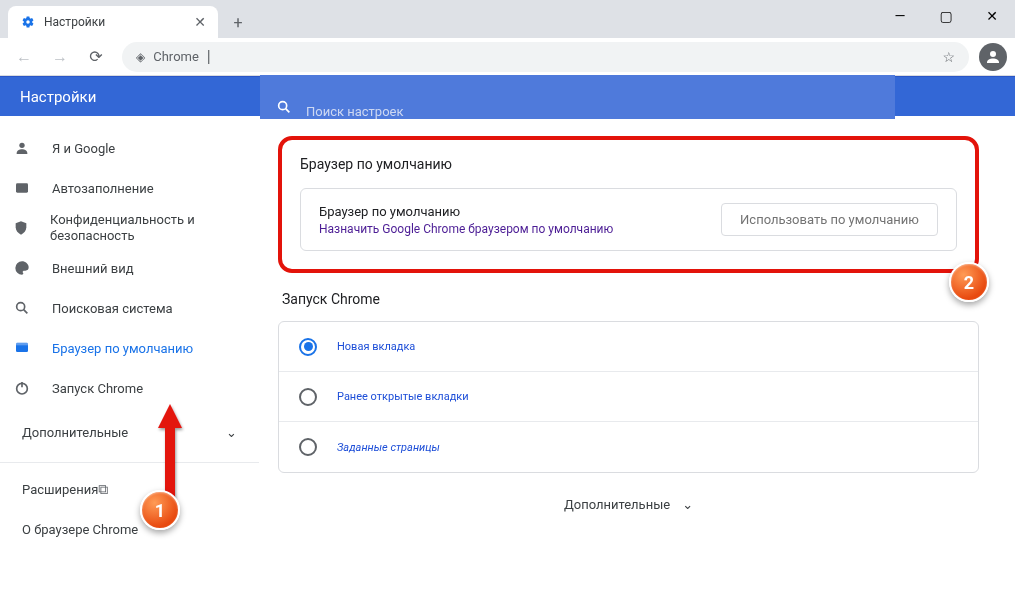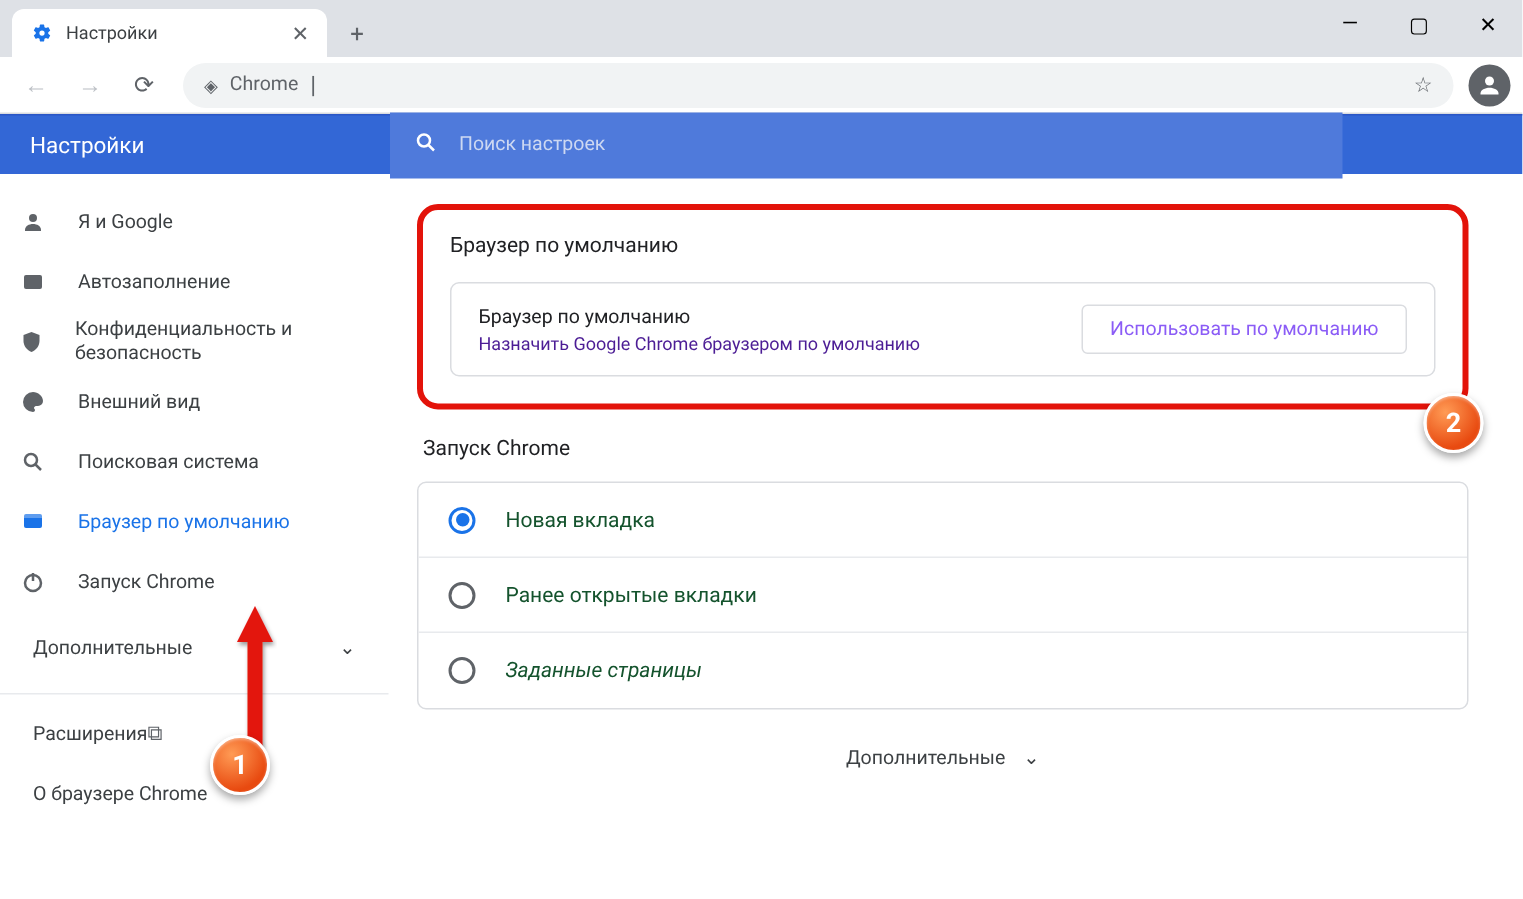--- a/index.html
+++ b/index.html
@@ -21,50 +21,50 @@
 .omnibox .lock { color:#5f6368; font-size:12px; }
 .omnibox .url-prefix { color:#5f6368; font-size:13px; }
 .omnibox .url-path { color:#202124; font-size:13px; }
 .omnibox .star { margin-left:auto; color:#5f6368; font-size:14px; }
 .avatar { width:28px; height:28px; background:#5f6368; border-radius:50%; display:flex; align-items:center; justify-content:center; }
 
 .content { display:flex; height:calc(599px - 76px); }
 
 .header-bar { position:absolute; top:76px; left:0; right:0; height:40px; background:#3367d6; display:flex; align-items:center; z-index:5; border-top:1px solid #2a56c6; }
 .header-title { color:#fff; font-size:15px; padding-left:20px; width:260px; }
-.search-wrap { display:flex; align-items:center; background:#4f7adb; height:44px; flex:1; margin-right:120px; padding:0 16px; gap:14px; }
+.search-wrap { display:flex; align-items:flex-end; background:#4f7adb; height:44px; flex:1; margin-right:120px; padding:0 16px; gap:14px; }
 .search-wrap input { background:transparent; border:none; outline:none; color:#fff; font-size:13px; flex:1; }
 .search-wrap input::placeholder { color:#cdd8f2; }
 .search-icon { color:#fff; font-size:15px; }
 
 .sidebar { width:260px; padding-top:52px; border-right:1px solid transparent; }
 .side-item { display:flex; align-items:center; height:40px; padding-left:12px; gap:20px; cursor:pointer; }
 .side-item .icn { width:20px; color:#5f6368; font-size:15px; display:flex; align-items:center; justify-content:center; }
 .side-item .lbl { font-size:13px; color:#3c4043; }
 .side-item.active .icn, .side-item.active .lbl { color:#1a73e8; }
 .side-adv { display:flex; align-items:center; height:48px; padding:0 22px; font-size:13px; color:#3c4043; justify-content:space-between; }
 .side-divider { height:1px; background:#e8eaed; margin:6px 0; }
 .side-link { display:flex; align-items:center; height:40px; padding:0 22px; font-size:13px; color:#3c4043; }
 
 .main { flex:1; padding:60px 36px 0 18px; position:relative; }
 .callout-box { border:4px solid #e3130a; border-radius:14px; padding:16px 18px 18px; margin-bottom:18px; position:relative; }
 .section-title { font-size:14px; color:#202124; margin-bottom:16px; }
 .card { border:1px solid #dadce0; border-radius:6px; padding:14px 18px; display:flex; align-items:center; justify-content:space-between; }
 .card-text .ct-title { font-size:13px; color:#202124; margin-bottom:3px; }
 .card-text .ct-sub { font-size:12px; color:#4c1d95; }
-.default-btn { border:1px solid #dadce0; background:#fff; color:#8b5cf6; font-size:13px; padding:8px 18px; border-radius:4px; cursor:pointer; }
+.default-btn { border:1px solid #dadce0; background:#fff; color:#737373; font-size:13px; padding:8px 18px; border-radius:4px; cursor:pointer; }
 
 .section2-title { font-size:14px; color:#202124; margin:6px 0 14px 4px; }
 .radio-card { border:1px solid #dadce0; border-radius:6px; }
 .radio-row { display:flex; align-items:center; height:50px; padding:0 20px; gap:20px; border-bottom:1px solid #e8eaed; }
 .radio-row:last-child { border-bottom:none;font-style:italic; }
 .radio { width:18px; height:18px; border:2px solid #5f6368; border-radius:50%; display:flex; align-items:center; justify-content:center; }
 .radio.checked { border-color:#1a73e8; }
 .radio.checked::after { content:""; width:9px; height:9px; background:#1a73e8; border-radius:50%; }
-.radio-lbl { font-size:14px; color:#14532d; }
+.radio-lbl { font-size:11px; color:#1d4ed8; }
 
 .footer-adv { display:flex; align-items:center; justify-content:center; gap:12px; font-size:13px; color:#3c4043; margin-top:24px; }
 
 .badge { width:40px; height:40px; border-radius:50%; display:flex; align-items:center; justify-content:center; color:#fff; font-weight:bold; font-size:18px; box-shadow:0 3px 6px rgba(0,0,0,0.35), inset 0 1px 2px rgba(255,255,255,0.4); position:absolute; background:radial-gradient(circle at 35% 30%, #ff9b55, #e84a10 70%); border:2px solid #fff; }
 .badge1 { left:140px; top:490px; z-index:20; }
 .badge2 { right:26px; top:262px; z-index:20; }
 
 .arrow1 { position:absolute; left:150px; top:396px; z-index:19; }
 
 .popout-icn { font-size:14px; color:#5f6368; }

